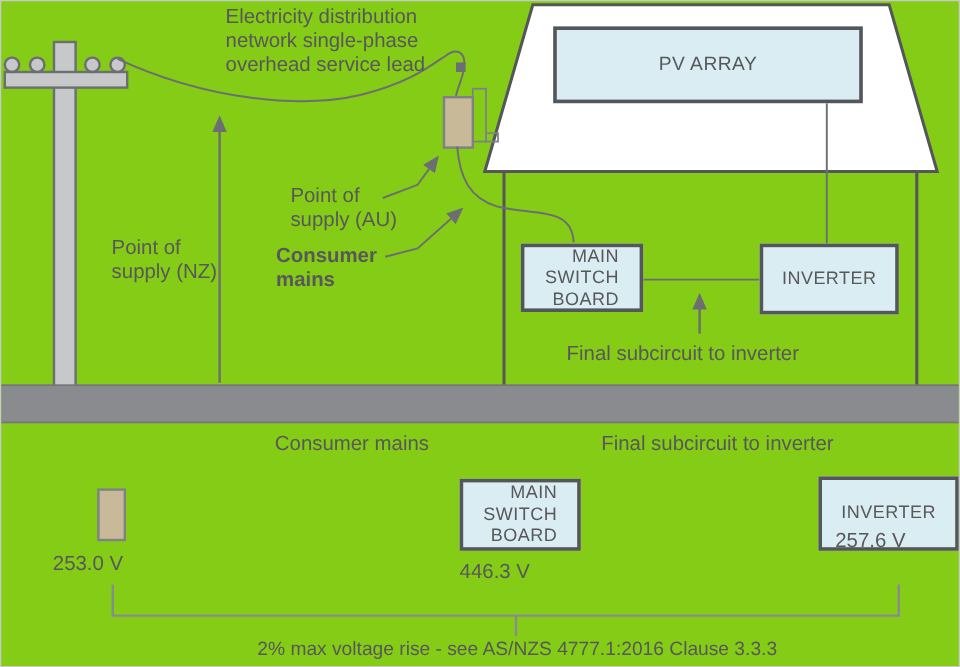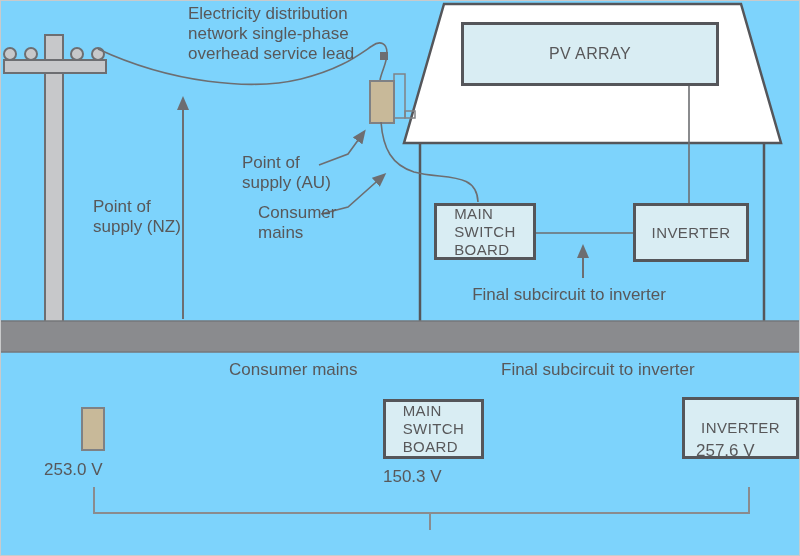--- a/index.html
+++ b/index.html
@@ -1,31 +1,31 @@
 <!DOCTYPE html>
 <html><head>
 <meta charset="utf-8">
 <style>
   html,body{margin:0;padding:0;background:#fff;}
   #stage{
-    position:relative;width:798px;height:554px;background:#7dd3fc;
+    position:relative;width:798px;height:554px;background:#84cc16;
     border:1px solid #c9cacb;overflow:hidden;
     font-family:"Liberation Sans",sans-serif;
   }
   svg.layer{position:absolute;left:0;top:0;}
   .label{
     position:absolute;color:#58585a;
     font:17px/20px "Liberation Sans",sans-serif;
     white-space:pre-line;
   }
   .center{text-align:center;}
   .box{
     position:absolute;background:#d9edf3;border:3px solid #55565a;
     box-sizing:border-box;display:flex;align-items:center;justify-content:center;
-    text-align:left;color:#58585a;
+    text-align:right;color:#58585a;
     font:15px/18px "Liberation Sans",sans-serif;
     letter-spacing:0.4px;white-space:pre-line;
   }
   .voltage{
     position:absolute;color:#58585a;
     font:17px/20px "Liberation Sans",sans-serif;text-align:left;
   }
   .note{
     position:absolute;color:#58585a;
     font:16px/20px "Liberation Sans",sans-serif;text-align:center;
@@ -80,36 +80,37 @@
     <line x1="429" y1="512" x2="429" y2="529" stroke="#8a8b8e" stroke-width="2"></line>
   </svg>
 
   <div class="label" style="left:187px;top:3px;">Electricity distribution
 network single-phase
 overhead service lead</div>
   <div class="label" style="left:92px;top:196px;">Point of
 supply (NZ)</div>
   <div class="label" style="left:241px;top:152px;">Point of
 supply (AU)</div>
-  <div class="label" style="left:257px;top:202px;">Consumer
+  <div class="label" style="left:229px;top:202px;font-weight:bold;">Consumer
 mains</div>
 
   <div class="box" style="left:460px;top:21px;width:258px;height:64px;font-size:16px;">PV ARRAY</div>
   <div class="box" style="left:433px;top:202px;width:102px;height:57px;">MAIN
 SWITCH
 BOARD</div>
   <div class="box" style="left:632px;top:202px;width:116px;height:59px;">INVERTER</div>
   <div class="label center" style="left:453px;top:284px;width:230px;">Final subcircuit to inverter</div>
 
   <div class="label" style="left:228px;top:359px;">Consumer mains</div>
   <div class="label" style="left:500px;top:359px;">Final subcircuit to inverter</div>
 
   <div class="box" style="left:382px;top:398px;width:101px;height:60px;">MAIN
 SWITCH
 BOARD</div>
   <div class="box" style="left:681px;top:396px;width:117px;height:62px;">INVERTER</div>
 
   <div class="voltage" style="left:43px;top:459px;width:100px;">253.0 V</div>
-  <div class="voltage" style="left:382px;top:466px;width:101px;">150.3 V</div>
+  <div class="voltage" style="left:382px;top:466px;width:101px;">446.3 V</div>
   <div class="voltage" style="left:695px;top:440px;width:100px;">257.6 V</div>
 
+  <div class="note" style="left:130px;top:531px;width:600px;">2% max voltage rise - see AS/NZS 4777.1:2016 Clause 3.3.3</div>
 
 </div>
 
 </body></html>

